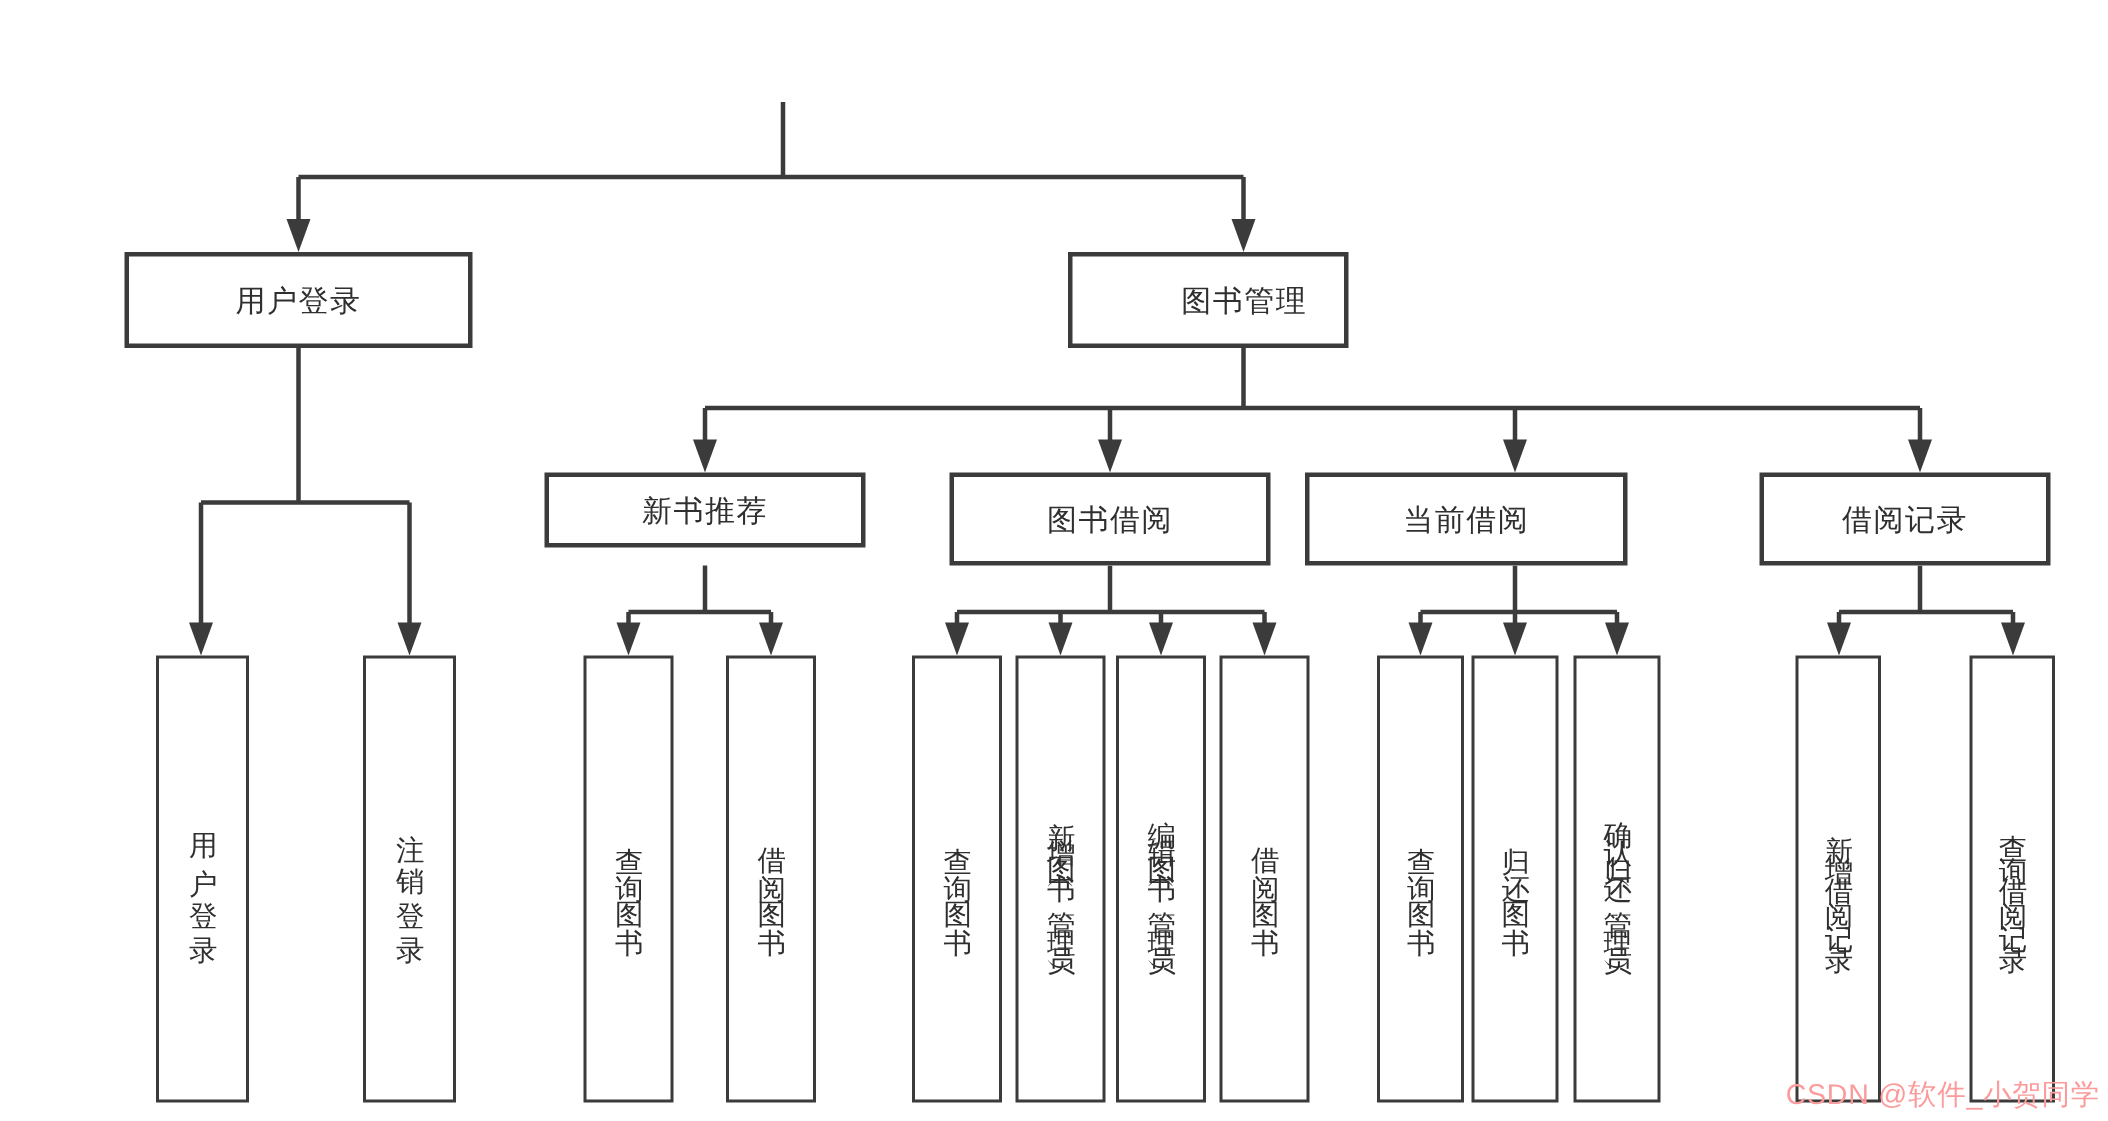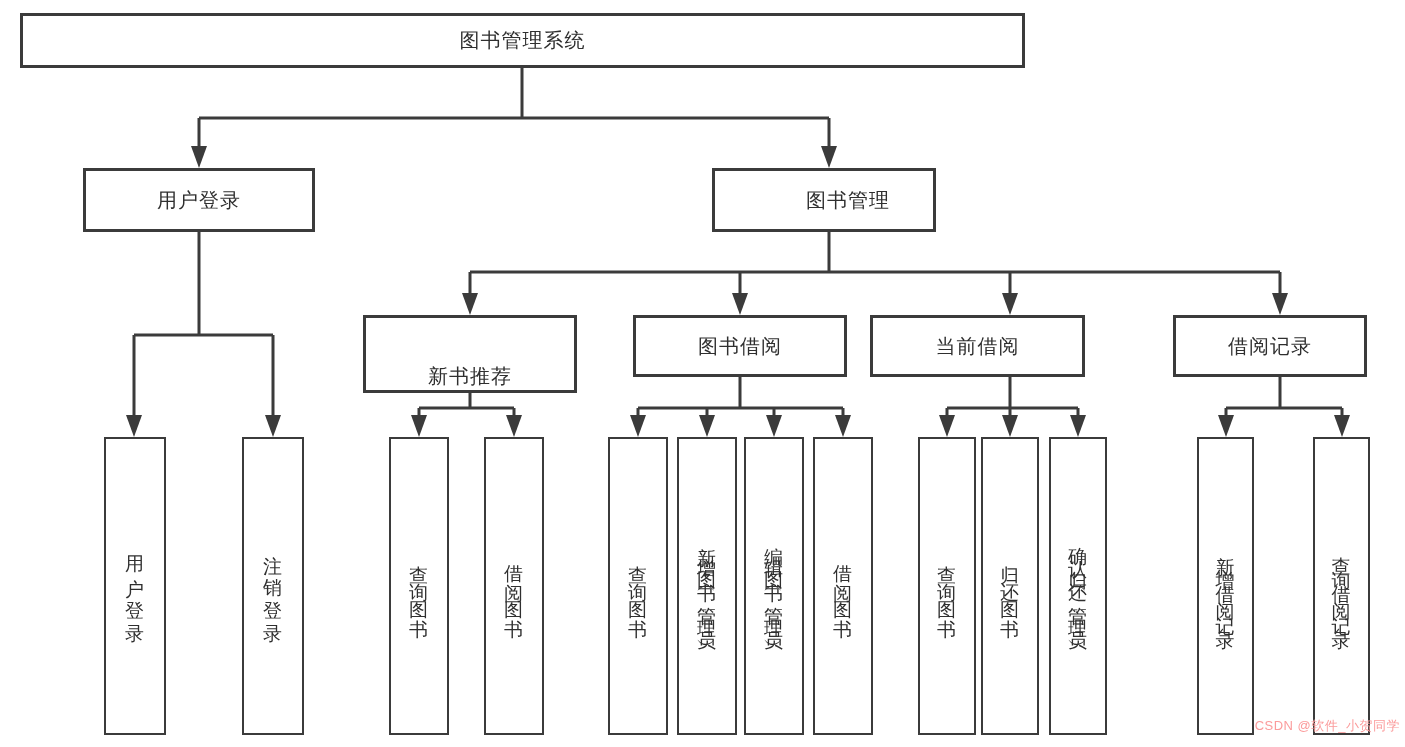--- a/index.html
+++ b/index.html
@@ -46,21 +46,21 @@
     white-space: nowrap;
   }
   .sp-lg { letter-spacing: 23px; }
   .sp-md { letter-spacing: 18px; }
   .sp-sm { letter-spacing: 15px; }
   .sp-xs { letter-spacing: 12px; }
   .watermark {
     position: absolute;
     top: 717px;
     right: 5px;
-    font-size: 13px;
+    font-size: 19px;
     letter-spacing: 0.5px;
     color: #fb9b9b;
     white-space: nowrap;
   }
 </style>
 </head>
 <body>
 
 <div class="stage">
 
@@ -114,32 +114,29 @@
       <polygon points="766,415 782,415 774,437"></polygon>
       <polygon points="835,415 851,415 843,437"></polygon>
       <polygon points="939,415 955,415 947,437"></polygon>
       <polygon points="1002,415 1018,415 1010,437"></polygon>
       <polygon points="1070,415 1086,415 1078,437"></polygon>
       <polygon points="1218,415 1234,415 1226,437"></polygon>
       <polygon points="1334,415 1350,415 1342,437"></polygon>
     </g>
   </svg>
 
-  <div class="box hbox" style="left:20px; top:13px; width:1005px; height:55px;">
-    <span>图书管理系统</span>
-  </div>
 
   <div class="box hbox" style="left:83px; top:168px; width:232px; height:64px;">
     <span>用户登录</span>
   </div>
-  <div class="box hbox" style="left:712px; top:168px; width:224px; height:64px;padding-left:48px;">
+  <div class="box hbox" style="left:712px; top:168px; width:187px; height:64px;padding-left:48px;">
     <span>图书管理</span>
   </div>
 
-  <div class="box hbox" style="left:363px; top:315px; width:214px; height:78px;align-items:flex-end;">
+  <div class="box hbox" style="left:363px; top:315px; width:214px; height:50px;">
     <span>新书推荐</span>
   </div>
   <div class="box hbox" style="left:633px; top:315px; width:214px; height:62px;">
     <span>图书借阅</span>
   </div>
   <div class="box hbox" style="left:870px; top:315px; width:215px; height:62px;">
     <span>当前借阅</span>
   </div>
   <div class="box hbox" style="left:1173px; top:315px; width:194px; height:62px;">
     <span>借阅记录</span>

